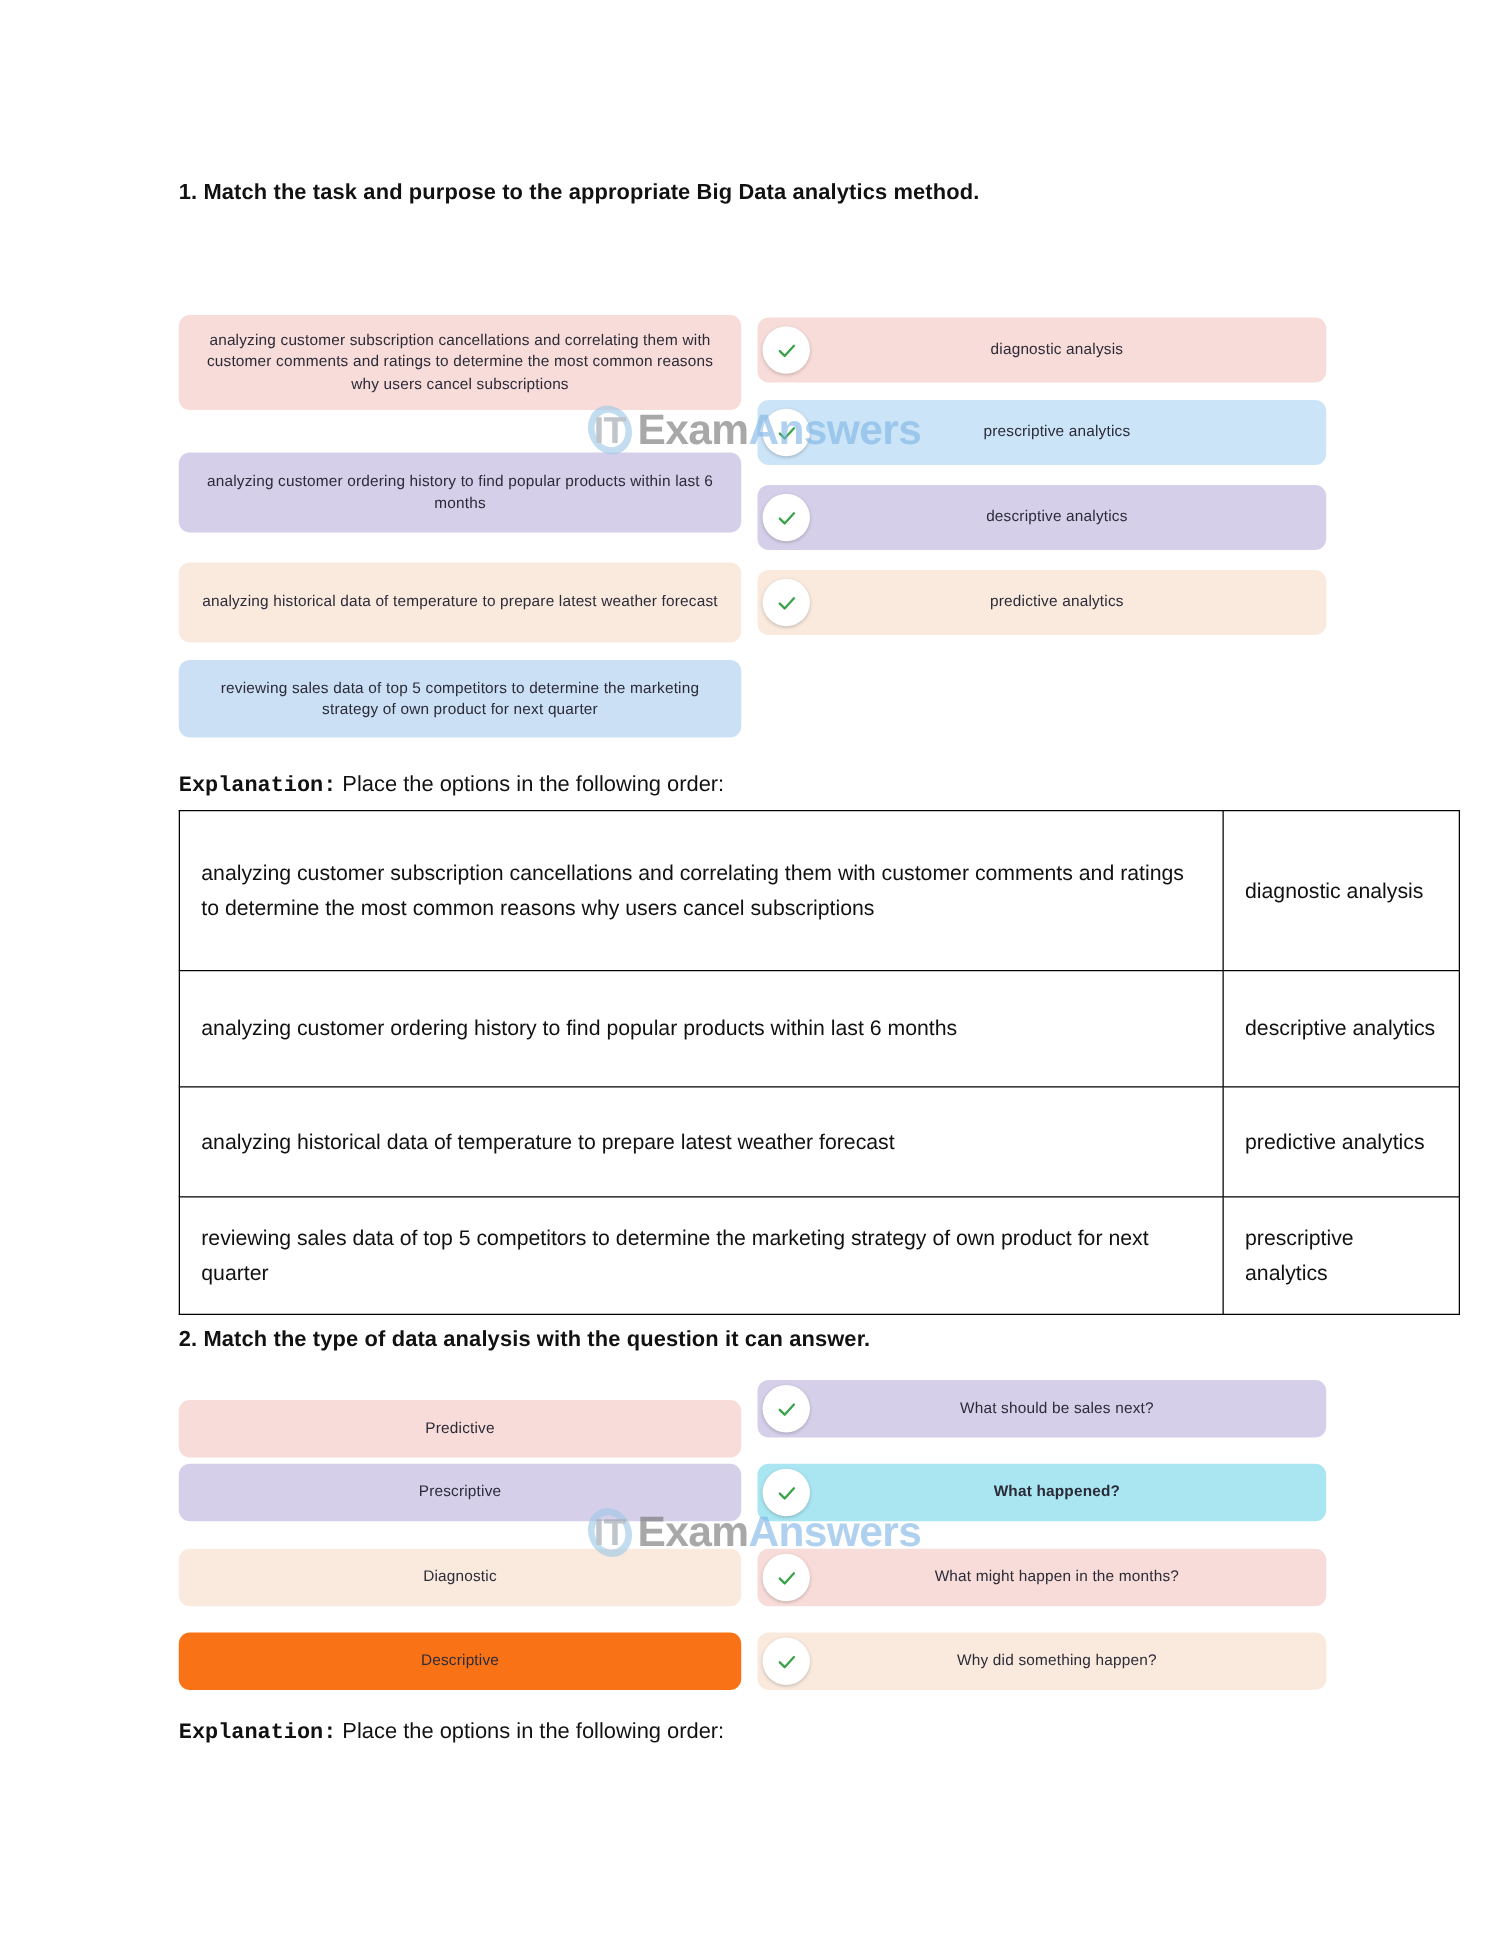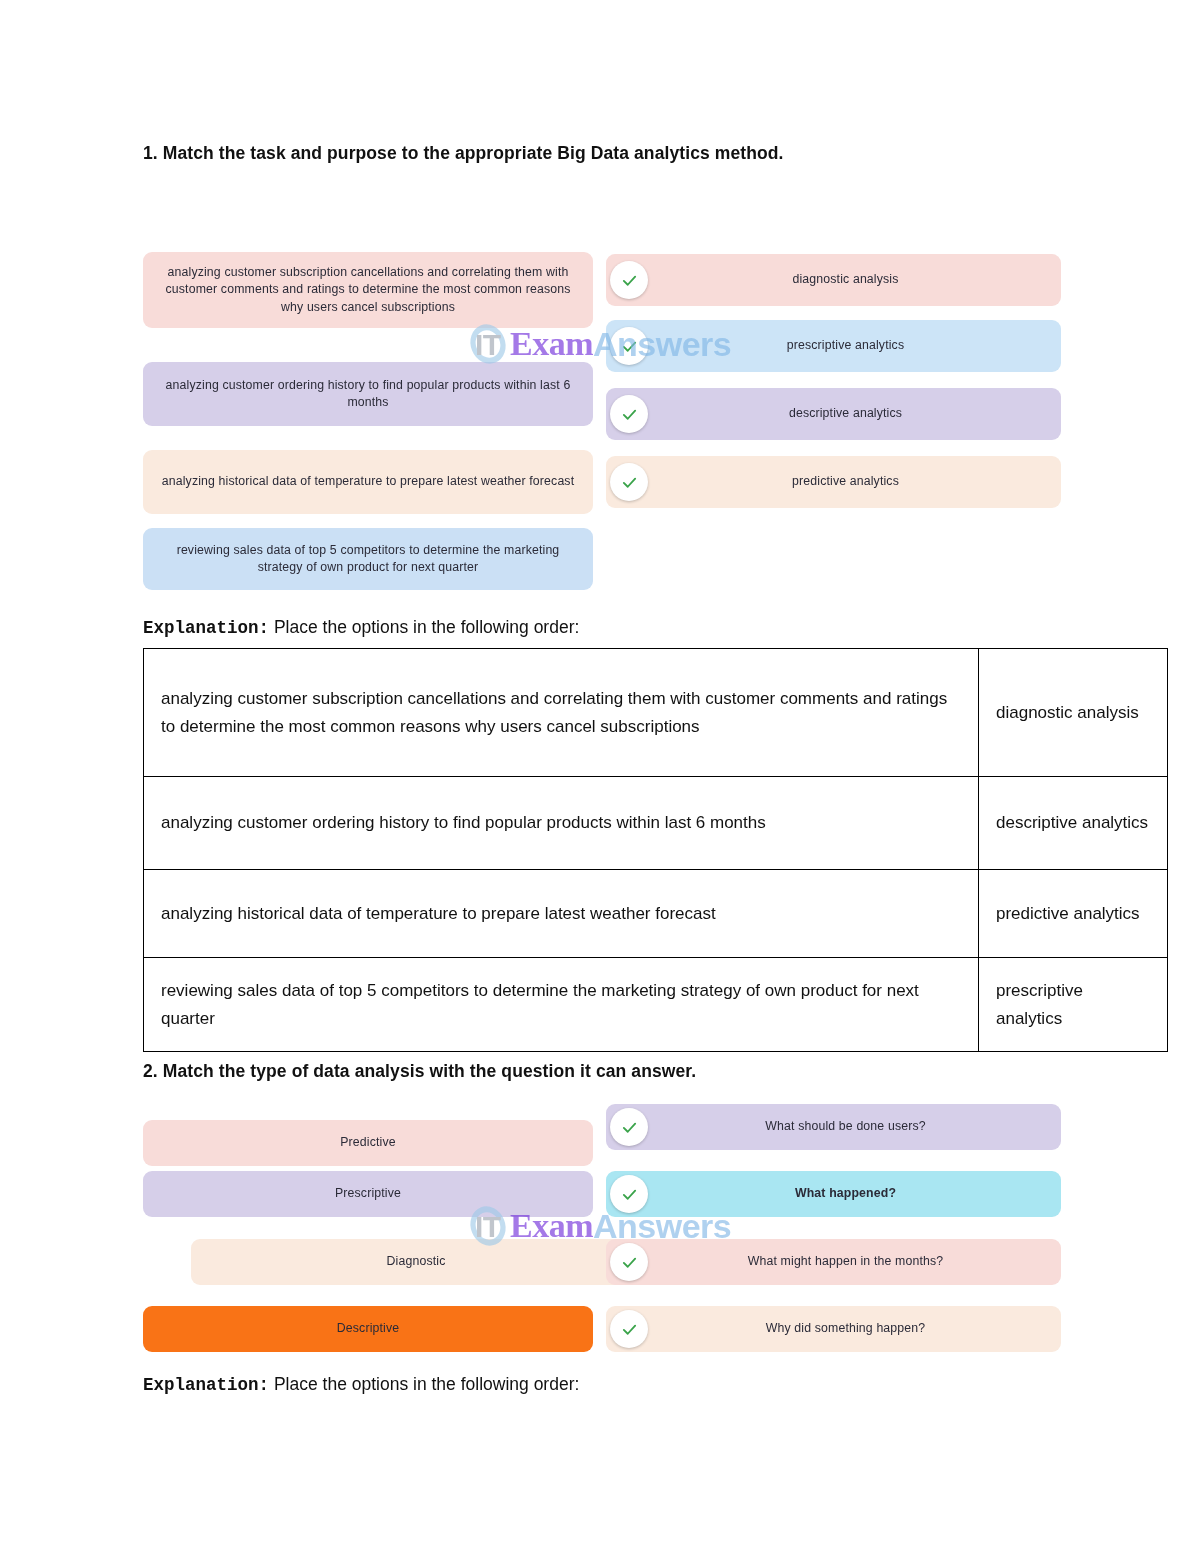--- a/index.html
+++ b/index.html
@@ -111,21 +111,21 @@
     border-radius:50%;
     transform: rotate(-22deg) scaleX(.86);
   }
   .wm .ring .it {
     position:absolute;
     left:7px; top:4px;
     font-size:30px;
     color:#9aa3ad;
     font-weight:bold;
   }
-  .wm .ex { color:#6d28d9;font-family:Liberation Serif, serif; }
+  .wm .ex { color:#737373; }
   .wm .an { color:#7fb6e6; }
 </style>
 </head>
 <body>
 
 <div class="page">
 
   <div class="q-heading" style="left:143px; top:143px;">1. Match the task and purpose to the appropriate Big Data analytics method.</div>
 
   <div class="match-block" style="left:143px; top:252px; width:918px; height:338px;">
@@ -219,36 +219,36 @@
 
   <div class="match-block" style="left:143px; top:1101px; width:918px; height:250px;">
 
     <div class="col col-left">
       <div class="pill pill-left" style="top:3px; height:46px; background:#f8dcd9;margin-top:16px;">
         <span>Predictive</span>
       </div>
       <div class="pill pill-left" style="top:70px; height:46px; background:#d6cfe9;">
         <span>Prescriptive</span>
       </div>
-      <div class="pill pill-left" style="top:138px; height:46px; background:#faeade;margin-left:48px;">
+      <div class="pill pill-left" style="top:138px; height:46px; background:#faeade;">
         <span>Diagnostic</span>
       </div>
       <div class="pill pill-left" style="top:205px; height:46px; background:#f97316;">
         <span>Descriptive</span>
       </div>
     </div>
 
     <div class="col col-right">
       <div class="pill pill-right" style="top:3px; height:46px; background:#d6cfe9;">
         <span class="checkmark">
           <svg viewBox="0 0 24 24" fill="none" stroke="#3aa34a" stroke-width="2.6" stroke-linecap="round" stroke-linejoin="round">
               <polyline points="4,12.5 9.5,18 20,6.5"></polyline>
             </svg>
         </span>
-        <span>What should be done users?</span>
+        <span>What should be sales next?</span>
       </div>
       <div class="pill pill-right" style="top:70px; height:46px; background:#a9e6f2;font-weight:bold;">
         <span class="checkmark">
           <svg viewBox="0 0 24 24" fill="none" stroke="#3aa34a" stroke-width="2.6" stroke-linecap="round" stroke-linejoin="round">
               <polyline points="4,12.5 9.5,18 20,6.5"></polyline>
             </svg>
         </span>
         <span>What happened?</span>
       </div>
       <div class="pill pill-right" style="top:138px; height:46px; background:#f8dcd9;">

